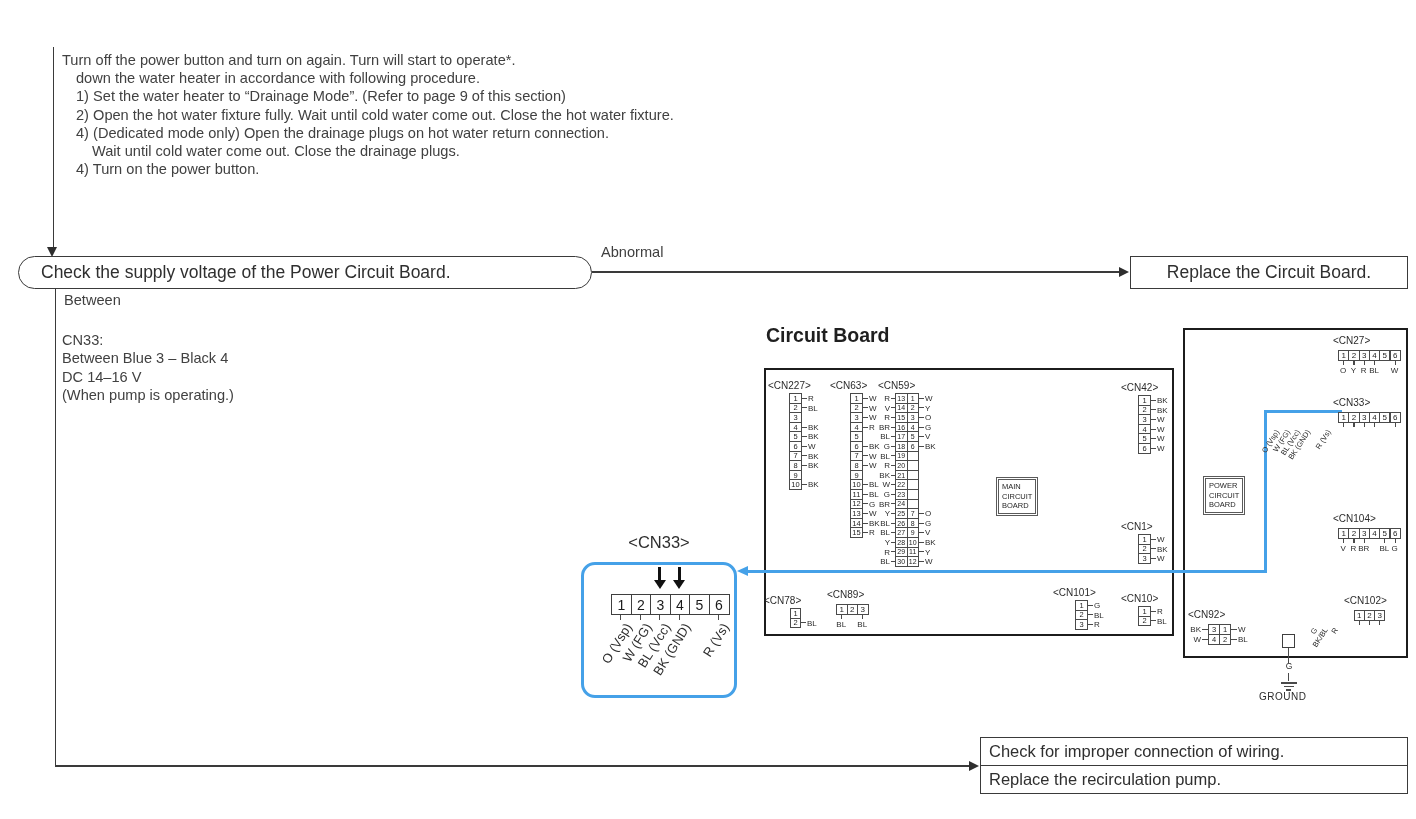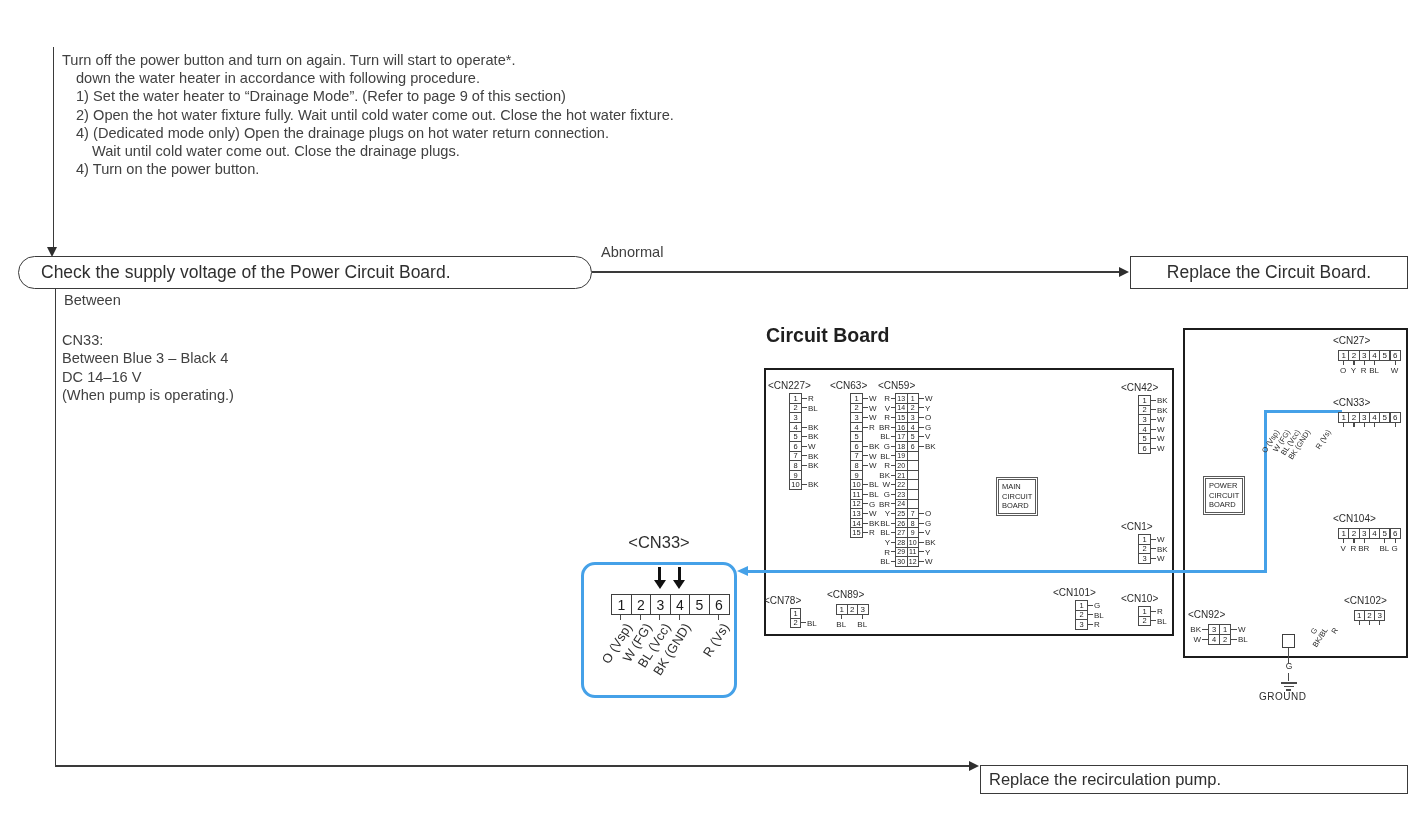--- a/index.html
+++ b/index.html
@@ -52,20 +52,21 @@
   <div class="ink" style="left:54.5px;top:765px;width:915px;height:1.6px;"></div>
   <div class="arrow" style="left:969px;top:760.5px;border-top:5.5px solid transparent;border-bottom:5.5px solid transparent;border-left:10px solid #2e2e2e;"></div>
 
   <div id="voltage-note" class="abs" style="left:62px;top:331px;font-size:14.6px;line-height:18.3px;color:#414141;">
       <div style="white-space: nowrap;">CN33:</div>
       <div style="white-space: nowrap;">Between Blue 3 – Black 4</div>
       <div style="white-space: nowrap;">DC 14–16 V</div>
       <div style="white-space: nowrap;">(When pump is operating.)</div>
     </div>
 
+  <div class="fbox" style="left:980px;top:737px;width:428px;height:29px;line-height:26px;padding-left:8px;font-size:16.5px;">Check for improper connection of wiring.</div>
   <div class="fbox" style="left:980px;top:764.5px;width:428px;height:29px;line-height:26px;padding-left:8px;font-size:16.5px;">Replace the recirculation pump.</div>
 
   <div class="txt" style="left:766px;top:324px;font-size:19.5px;font-weight:bold;color:#1f1f1f;">Circuit Board</div>
 
   <div class="abs" style="left:764px;top:368px;width:410px;height:268px;border:2px solid #1c1c1c;box-sizing:border-box;"></div>
   <div class="abs" style="left:1183px;top:328px;width:225px;height:330px;border:2px solid #1c1c1c;box-sizing:border-box;"></div>
 
   <div class="bboard" style="left:996px;top:477px;">
     <div id="main-board-label">
         <div class="bl">MAIN</div>

